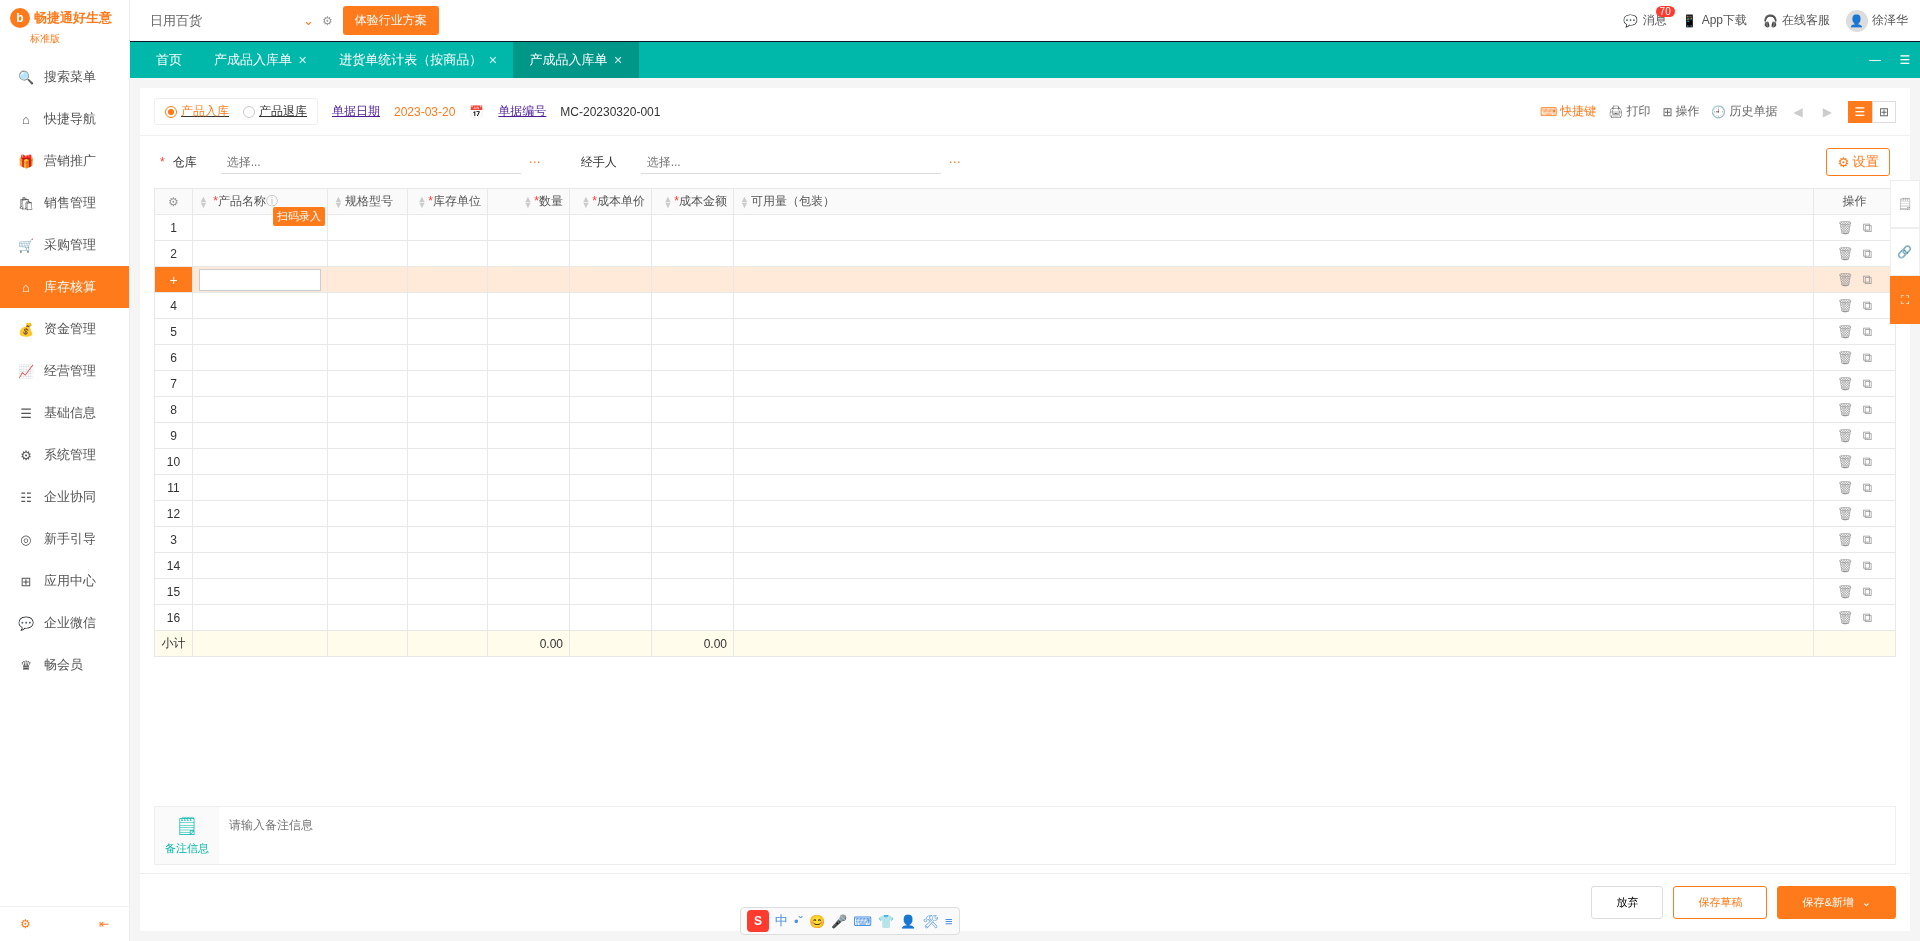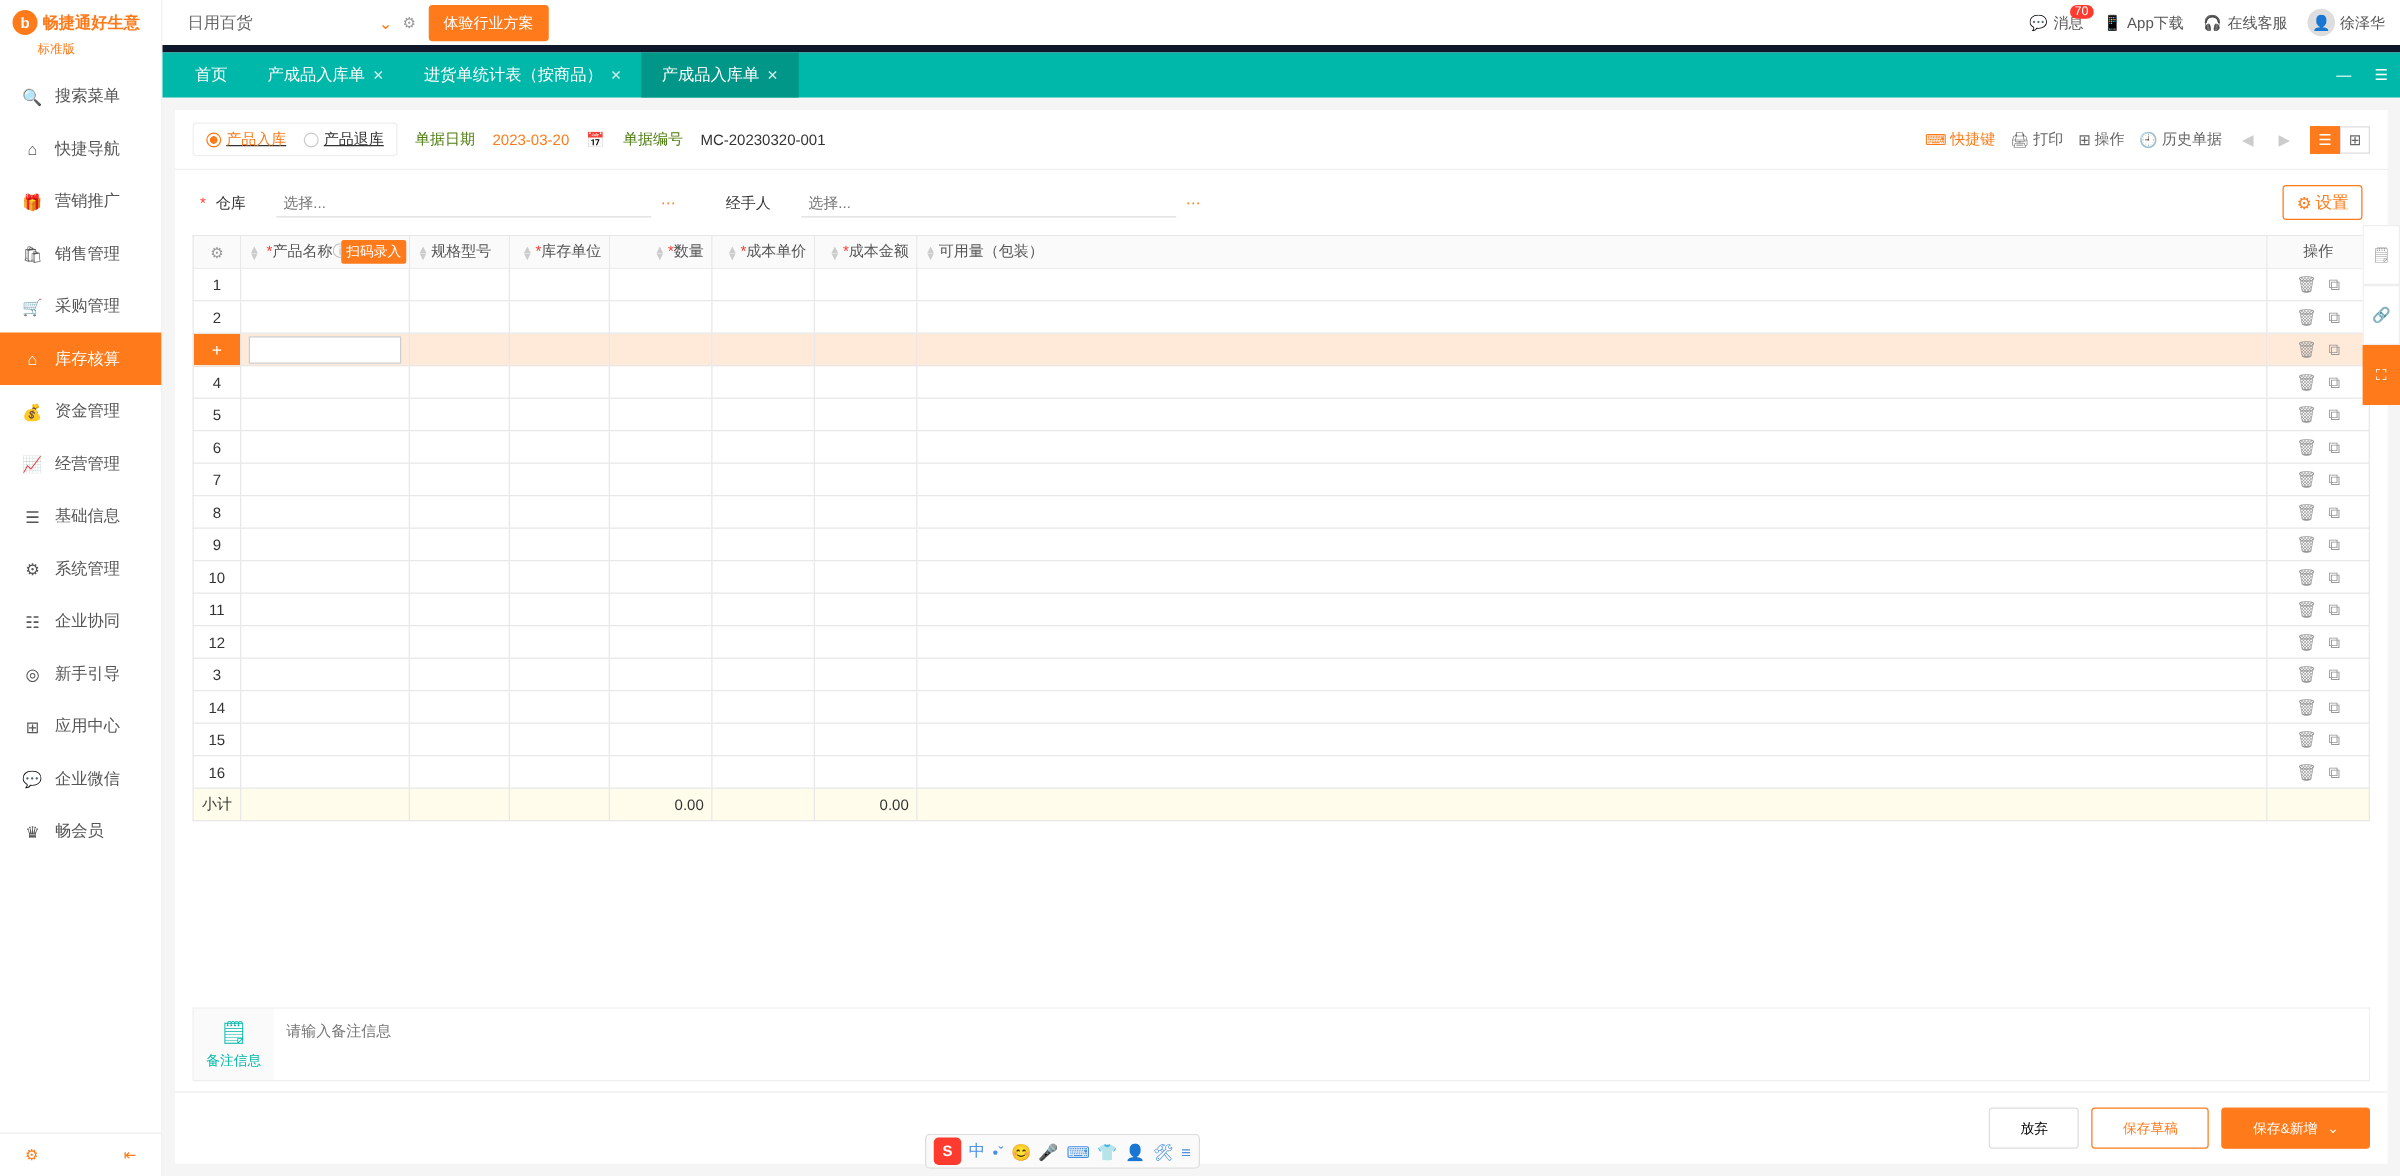--- a/index.html
+++ b/index.html
@@ -13,21 +13,21 @@
 .logo-text { font-size: 13px; color: #ff7a1a; font-weight: bold; }
 .logo-sub { font-size: 10px; color: #ff7a1a; padding-left: 30px; margin-top: -4px; }
 .nav { flex: 1; padding-top: 10px; }
 .nav-item { display: flex; align-items: center; gap: 10px; padding: 12px 18px; cursor: pointer; color: #555; font-size: 13px; }
 .nav-item.active { background: #ff7a1a; color: #fff; }
 .nav-item .nicon { width: 16px; height: 16px; display: inline-flex; align-items: center; justify-content: center; }
 .sidebar-footer { display: flex; justify-content: space-between; padding: 10px 20px; color: #ff7a1a; border-top: 1px solid #f0f0f0; }
 
 
 .main { flex: 1; display: flex; flex-direction: column; min-width: 0; }
-.topbar { height: 42px; background: #fff; display: flex; align-items: center; padding: 0 12px; border-bottom: 6px solid #0f172a; }
+.topbar { height: 42px; background: #fff; display: flex; align-items: center; padding: 0 12px; border-bottom: 1px solid #0f172a; }
 .store-select { display: flex; align-items: center; gap: 6px; color: #666; font-size: 13px; padding: 4px 8px; min-width: 180px; }
 .chev { color: #ff7a1a; }
 .gear { color: #999; cursor: pointer; }
 .exp-btn { margin-left: 10px; background: #ff7a1a; color: #fff; padding: 6px 12px; border-radius: 3px; cursor: pointer; border: none; font-size: 12px; }
 .topbar-right { margin-left: auto; display: flex; align-items: center; gap: 16px; color: #555; font-size: 12px; }
 .tr-item { display: flex; align-items: center; gap: 4px; cursor: pointer; position: relative; }
 .badge { position: absolute; top: -6px; right: -8px; background: #ff3b30; color: #fff; border-radius: 8px; padding: 0 4px; font-size: 10px; }
 .avatar { width: 22px; height: 22px; border-radius: 50%; background: #ddd; display: inline-flex; align-items: center; justify-content: center; }
 
 
@@ -40,21 +40,21 @@
 
 
 .content { flex: 1; background: #fff; margin: 10px; display: flex; flex-direction: column; min-height: 0; }
 
 .form-header { display: flex; align-items: center; padding: 10px 14px; gap: 14px; border-bottom: 1px solid #f0f0f0; }
 .radio-group { display: flex; align-items: center; gap: 14px; border: 1px solid #eee; padding: 4px 10px; border-radius: 3px; }
 .radio { display: flex; align-items: center; gap: 4px; cursor: pointer; text-decoration: underline; }
 .radio-dot { width: 12px; height: 12px; border: 1px solid #ccc; border-radius: 50%; display: inline-block; }
 .radio.checked .radio-dot { border-color: #ff7a1a; background: radial-gradient(#ff7a1a 40%, transparent 45%); }
 .radio.checked span { color: #ff7a1a; }
-.fld-label { color: #4d7c0f; }
+.fld-label { color: #4c1d95; text-decoration: underline; }
 .fld-val { color: #ff7a1a; }
 .fld-val2 { color: #333; }
 .header-tools { margin-left: auto; display: flex; align-items: center; gap: 12px; color: #666; }
 .ht-item { display: flex; align-items: center; gap: 3px; cursor: pointer; font-size: 12px; }
 .ht-item.orange { color: #ff7a1a; }
 .nav-arr { color: #ccc; cursor: pointer; padding: 0 4px; }
 .view-toggle { display: flex; }
 .vt { width: 24px; height: 22px; border: 1px solid #ddd; display: flex; align-items: center; justify-content: center; cursor: pointer; }
 .vt.active { background: #ff7a1a; color: #fff; border-color: #ff7a1a; }
 
@@ -75,21 +75,21 @@
 .th-left { text-align: left; }
 .col-idx { width: 38px; text-align: center; }
 .col-name { width: 135px; }
 .col-spec { width: 80px; }
 .col-unit { width: 80px; }
 .col-qty { width: 82px; }
 .col-price { width: 82px; }
 .col-amt { width: 82px; }
 .col-avail { width: auto; }
 .col-ops { width: 82px; text-align: center; }
-.scan-btn { position: absolute; right: 2px; top: 3px; background: #ff7a1a; color: #fff; padding: 2px 4px; border-radius: 2px; font-size: 11px; }
+.scan-btn { position: absolute; right: 2px; top: 18px; background: #ff7a1a; color: #fff; padding: 2px 4px; border-radius: 2px; font-size: 11px; }
 tr.active-row td { background: #ffe9d9; }
 tr.active-row .col-idx { background: #ff7a1a; }
 .add-btn { width: 18px; height: 18px; background: #ff7a1a; color: #fff; border-radius: 50%; display: inline-flex; align-items: center; justify-content: center; font-size: 14px; }
 .cell-input { width: 100%; height: 22px; border: 1px solid #ccc; background: #fff; }
 .op-icon { color: #999; cursor: pointer; margin: 0 3px; font-size: 13px; }
 tr.subtotal td { background: #fffceb; }
 .gear-th { width: 38px; text-align: center; color: #999; }
 
 
 .remark { margin: 10px 14px 0; display: flex; border: 1px solid #eee; }

